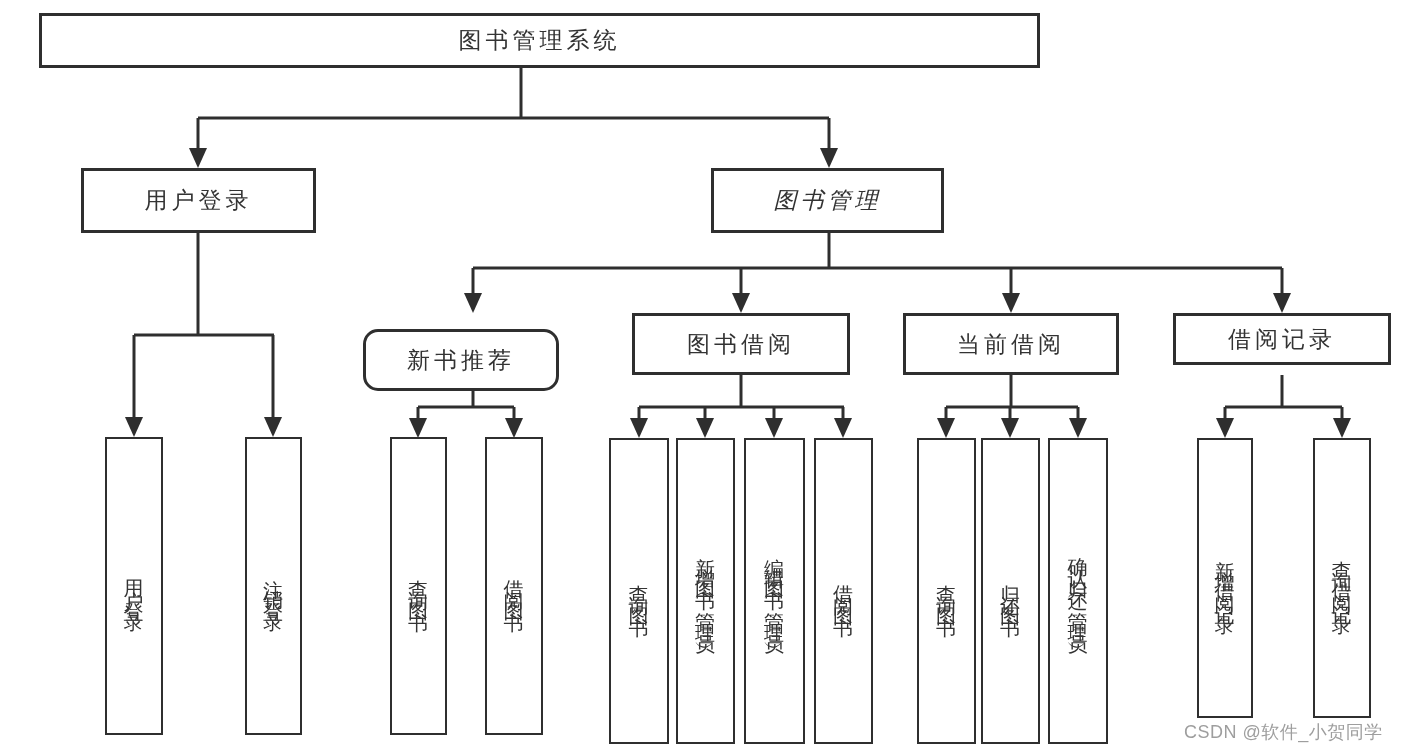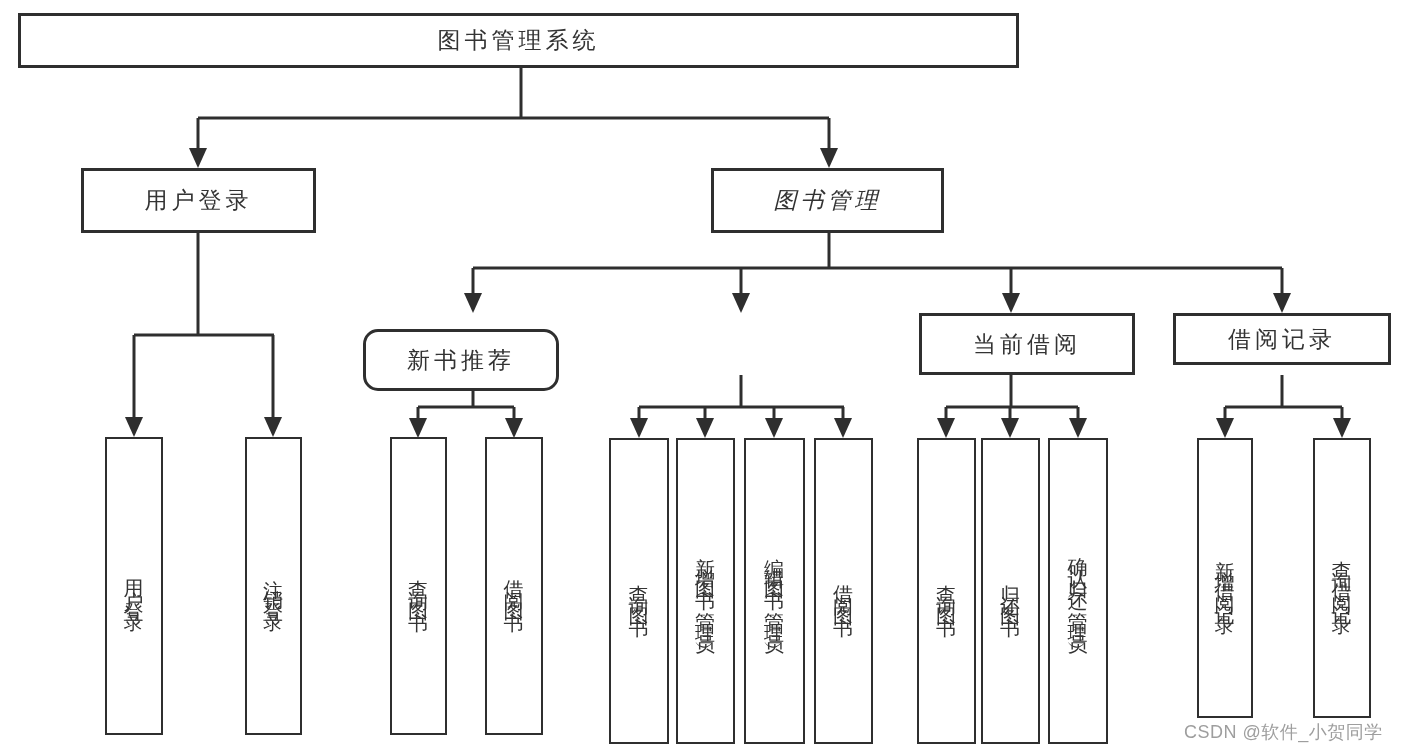--- a/index.html
+++ b/index.html
@@ -143,35 +143,38 @@
     <g>
       <path d="M1282 375 L1282 407"></path>
       <path d="M1225 407 L1342 407"></path>
       <path d="M1225 407 L1225 419"></path>
       <polygon points="1216,418 1234,418 1225,438"></polygon>
       <path d="M1342 407 L1342 419"></path>
       <polygon points="1333,418 1351,418 1342,438"></polygon>
     </g>
   </svg>
 
-  <div class="box hbox" style="left:18px; top:13px; width:1001px; height:55px;text-align:right;">
+  <div class="box hbox" style="left:39px; top:13px; width:1001px; height:55px;text-align:right;">
     <span>图书管理系统</span>
   </div>
 
   <div class="box hbox" style="left:81px; top:168px; width:235px; height:65px;">
     <span>用户登录</span>
   </div>
   <div class="box hbox" style="left:711px; top:168px; width:233px; height:65px;font-style:italic;">
     <span>图书管理</span>
   </div>
 
   <div class="box hbox" style="left:363px; top:329px; width:196px; height:62px;border-radius:15px;">
     <span>新书推荐</span>
   </div>
-  <div class="box hbox" style="left:903px; top:313px; width:216px; height:62px;margin-left:16px;">
+  <div class="box hbox" style="left:632px; top:313px; width:218px; height:62px;">
+    <span>图书借阅</span>
+  </div>
+  <div class="box hbox" style="left:903px; top:313px; width:216px; height:62px;">
     <span>当前借阅</span>
   </div>
   <div class="box hbox" style="left:1173px; top:313px; width:218px; height:52px;">
     <span>借阅记录</span>
   </div>
 
   <div class="box vbox" style="left:105px; top:437px; width:58px; height:298px;">
     <span>用户登录</span>
   </div>
   <div class="box vbox" style="left:245px; top:437px; width:57px; height:298px;">

